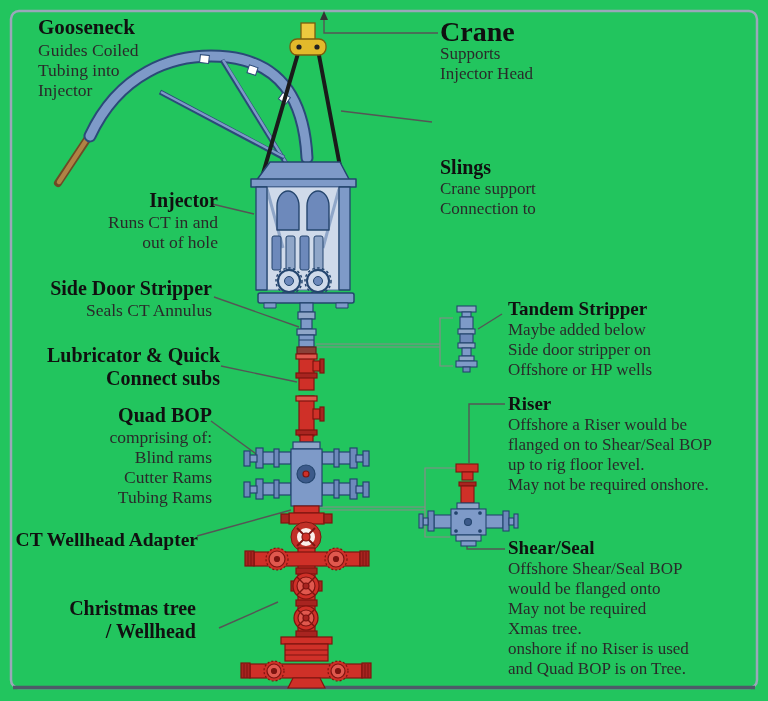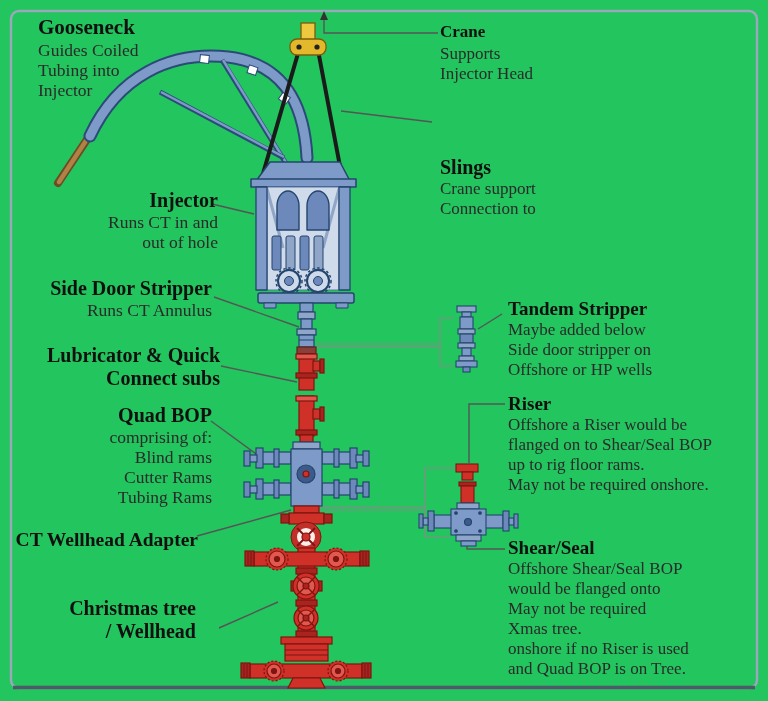--- a/index.html
+++ b/index.html
@@ -299,21 +299,21 @@
   <div class="callout lt" style="left:38px;top:14px;width:200px;">
     <div class="t" style="font-size:21px;line-height:26px;">Gooseneck</div>
     <div>
         <div class="cl">Guides Coiled</div>
         <div class="cl">Tubing into</div>
         <div class="cl">Injector</div>
       </div>
   </div>
 
   <div class="callout rt" style="left:440px;top:20px;width:250px;">
-    <div class="t" style="font-size:17px;line-height:24px;">Crane</div>
+    <div class="t" style="font-size:28px;line-height:24px;">Crane</div>
     <div>
         <div class="cl">Supports</div>
         <div class="cl">Injector Head</div>
       </div>
   </div>
 
   <div class="callout rt" style="left:440px;top:107px;width:250px;margin-top:48px;">
     <div class="t" style="font-size:20px;line-height:24px;">Slings</div>
     <div>
         <div class="cl">Crane support</div>
@@ -325,21 +325,21 @@
     <div class="t">Injector</div>
     <div>
         <div class="cl">Runs CT in and</div>
         <div class="cl">out of hole</div>
       </div>
   </div>
 
   <div class="callout lt ra" style="left:30px;top:276px;width:182px;">
     <div class="t">Side Door Stripper</div>
     <div>
-        <div class="cl">Runs CT Annulus</div>
+        <div class="cl">Seals CT Annulus</div>
       </div>
   </div>
 
   <div class="callout lt ra boldlines" style="left:40px;top:344px;width:180px;">
     <div>
         <div class="cl">Lubricator &amp; Quick</div>
         <div class="cl">Connect subs</div>
       </div>
   </div>
 
@@ -371,21 +371,21 @@
         <div class="cl">Christmas tree</div>
         <div class="cl">/ Wellhead</div>
       </div>
   </div>
 
   <div class="callout rt" style="left:508px;top:393px;width:245px;">
     <div class="t">Riser</div>
     <div>
         <div class="cl">Offshore a Riser would be</div>
         <div class="cl">flanged on to Shear/Seal BOP</div>
-        <div class="cl">up to rig floor rams.</div>
+        <div class="cl">up to rig floor level.</div>
         <div class="cl">May not be required onshore.</div>
       </div>
   </div>
 
   <div class="callout rt" style="left:508px;top:537px;width:245px;">
     <div class="t">Shear/Seal</div>
     <div>
         <div class="cl">Offshore Shear/Seal BOP</div>
         <div class="cl">would be flanged onto</div>
         <div class="cl">May not be required</div>

